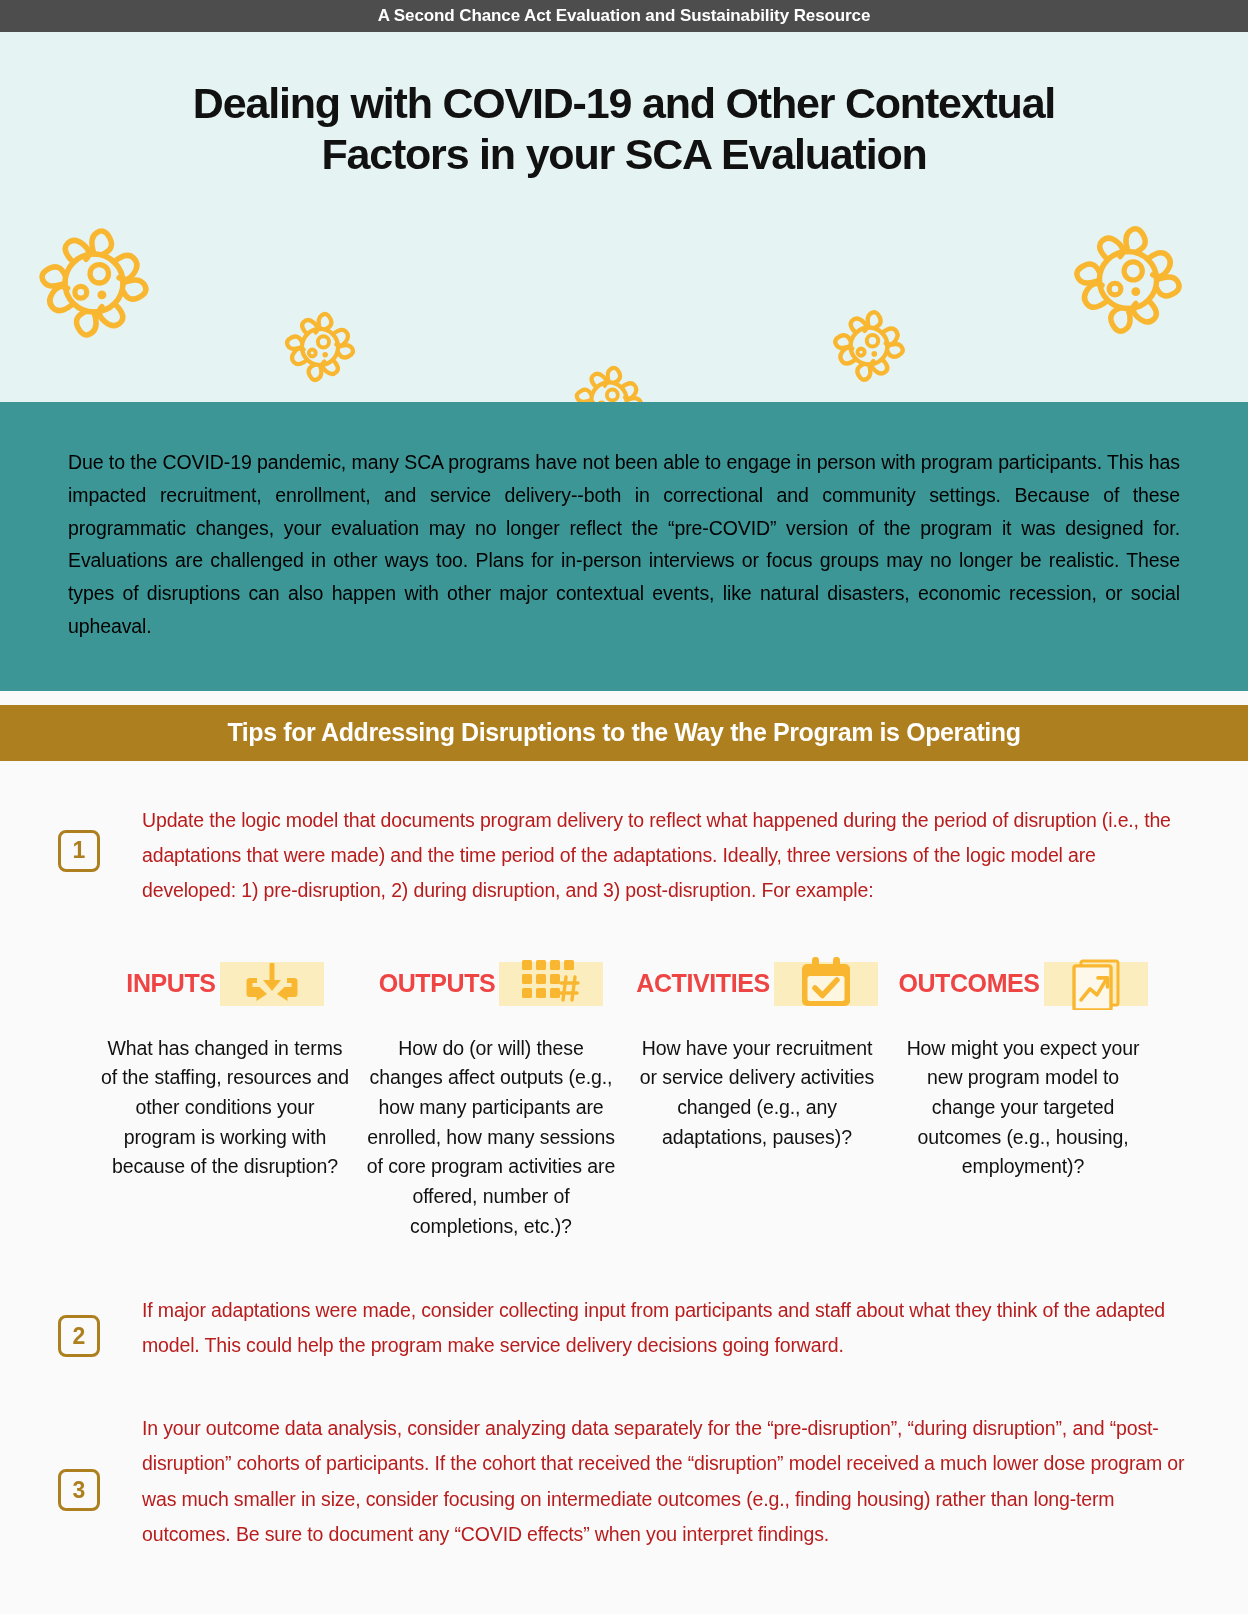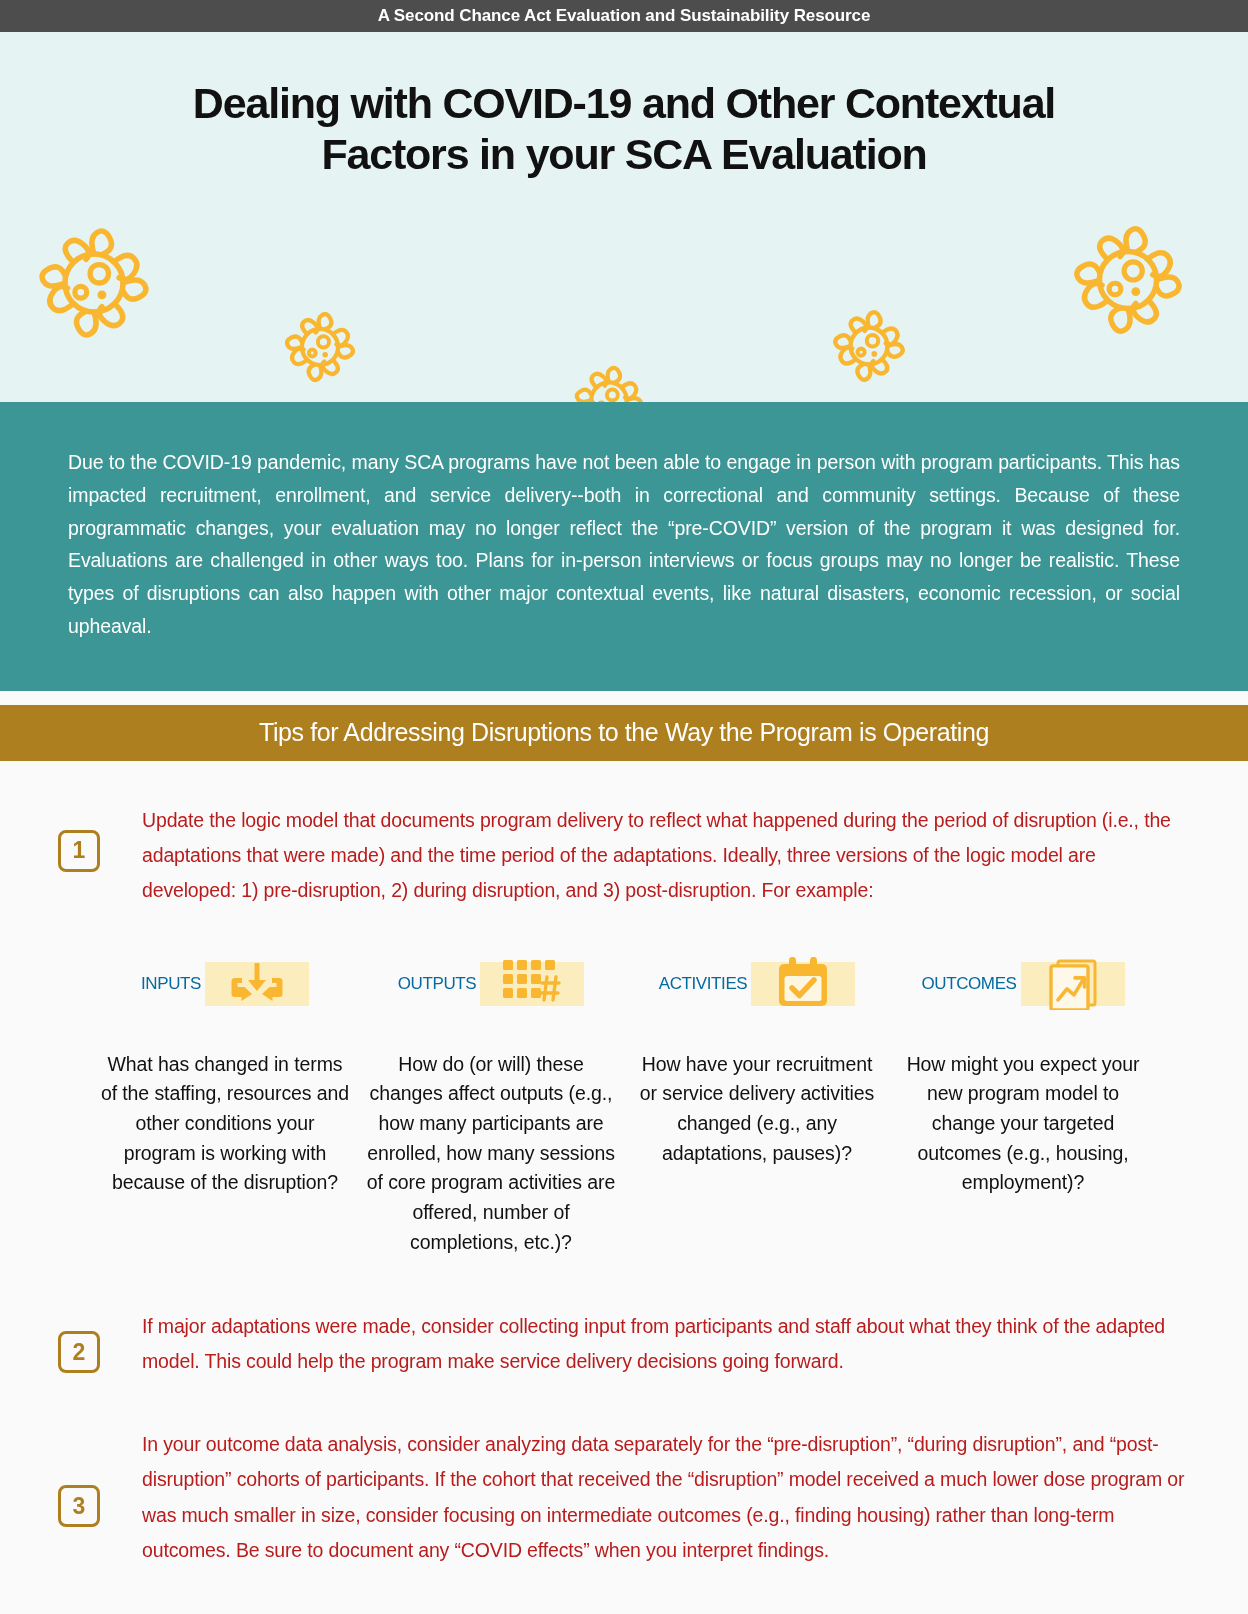--- a/index.html
+++ b/index.html
@@ -54,40 +54,40 @@
     position: absolute;
     z-index: 1;
   }
 
   
   .teal {
     background: #3b9695;
     padding: 44px 68px 48px 68px;
   }
   .teal p {
-    color: #ffffff;
+    color: #000000;
     font-size: 19.5px;
     line-height: 1.68;
     text-align: justify;
     letter-spacing: -0.1px;
   }
 
   
   .gap-white { height: 14px; background: #fafafa; }
   .banner {
     background: #ad7f1e;
     height: 56px;
     display: flex;
     align-items: center;
     justify-content: center;
   }
   .banner-title {
     color: #ffffff;
     font-size: 25px;
-    font-weight: normal;
+    font-weight: bold;
     letter-spacing: -0.4px;
   }
 
   
   .tips { padding: 0 58px 0 58px; }
   .tip {
     display: flex;
     align-items: flex-start;
   }
   .tip-1 { margin-top: 42px; }
@@ -131,44 +131,44 @@
     padding: 0 8px;
   }
   .col-head {
     display: flex;
     align-items: center;
     justify-content: center;
     gap: 4px;
     height: 56px;
   }
   .col-label {
-    font-size: 17px;
-    font-weight: normal;
-    color: #0369a1;
+    font-size: 25px;
+    font-weight: bold;
+    color: #ef4444;
     letter-spacing: -0.4px;
     white-space: nowrap;
   }
   .icon-chip {
     background: #fcedbe;
     width: 104px;
     height: 44px;
     position: relative;
     display: flex;
     align-items: center;
     justify-content: center;
     flex-shrink: 0;
   }
   .icon-chip svg {
     position: absolute;
     left: 50%;
     top: 50%;
     transform: translate(-50%, -52%);
   }
   .col-body {
-    margin-top: 38px;
+    margin-top: 22px;
     text-align: center;
     font-size: 19.5px;
     line-height: 1.52;
     color: #111111;
     letter-spacing: -0.1px;
   }
 </style>
 </head>
 <body>
 

